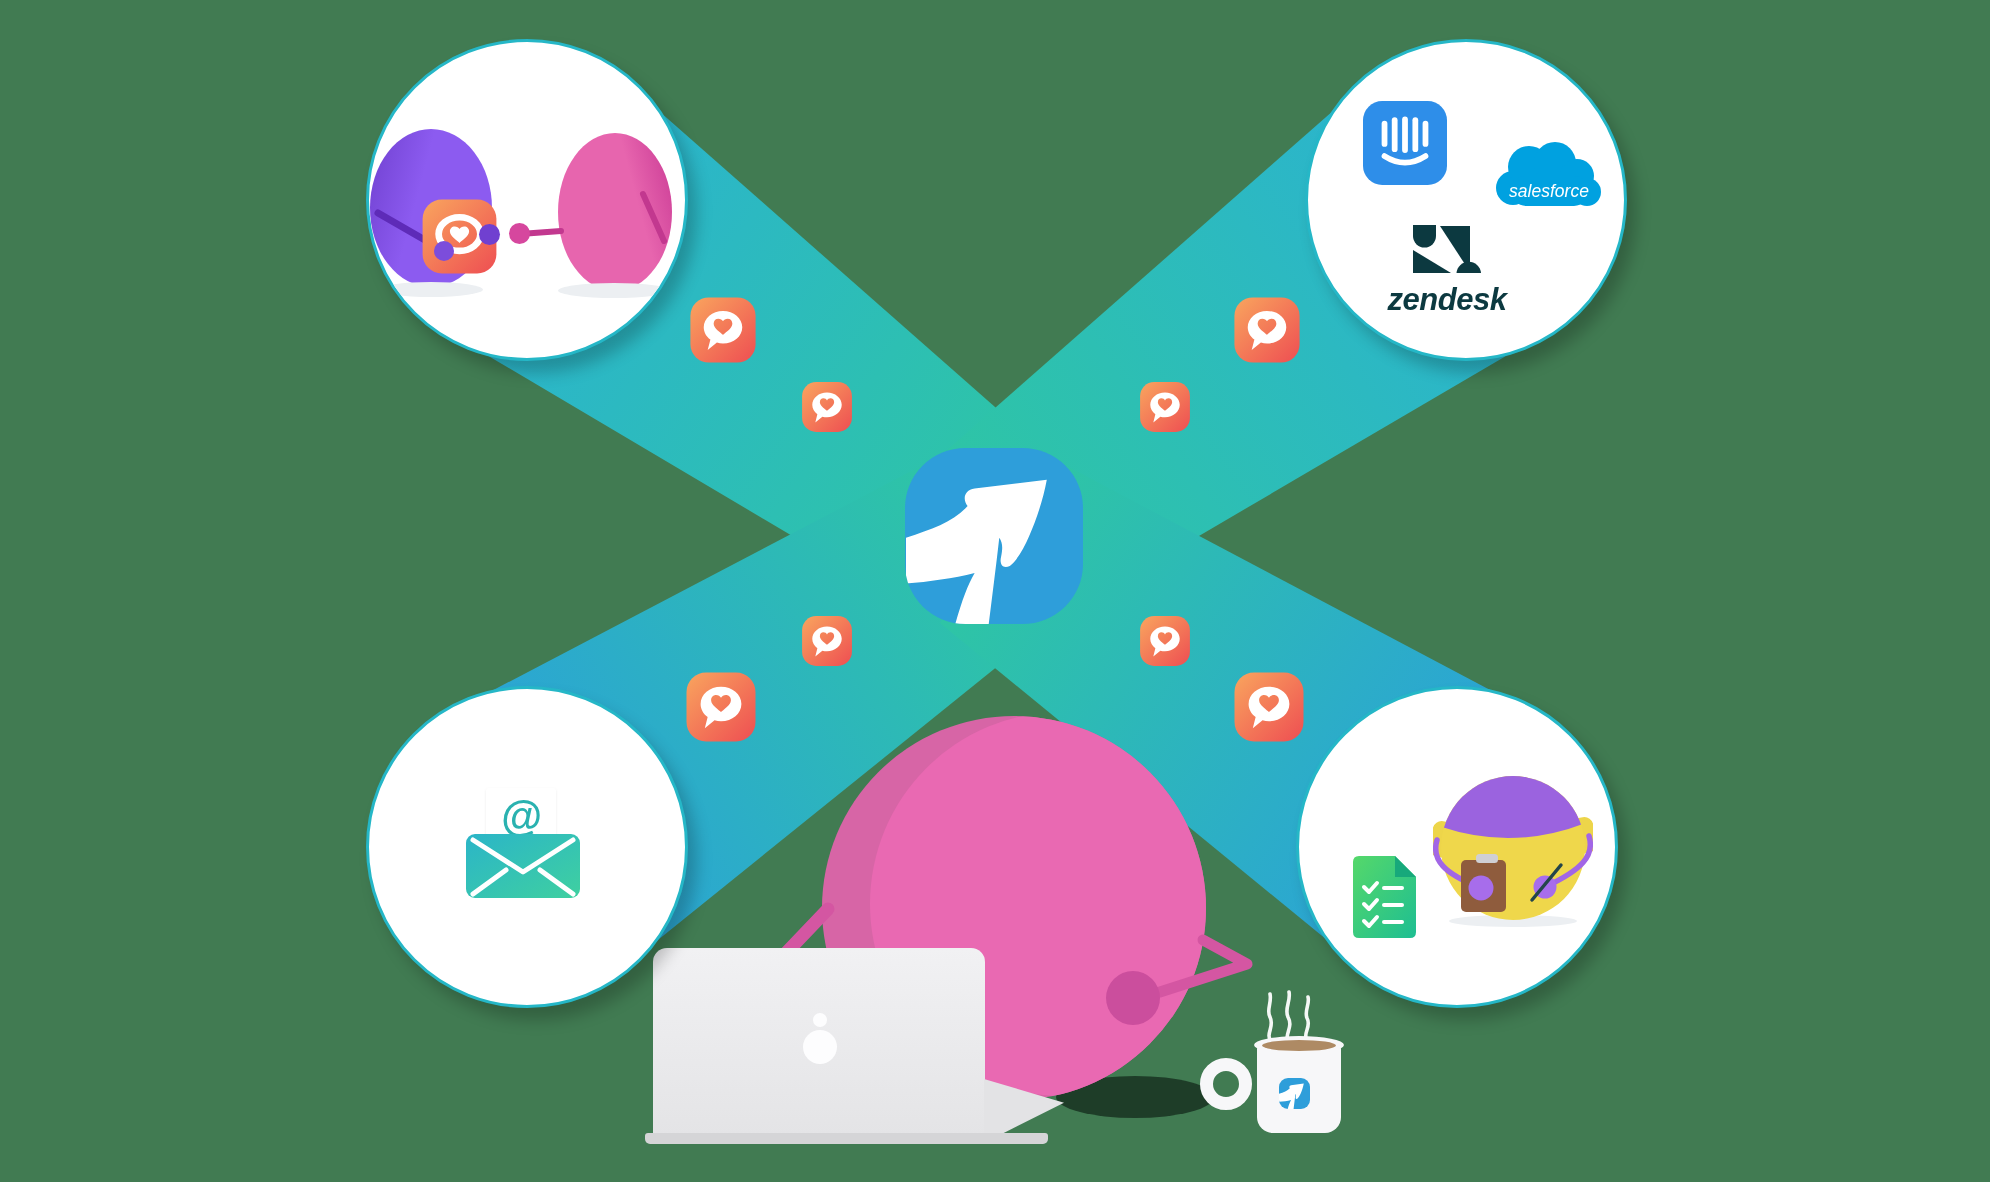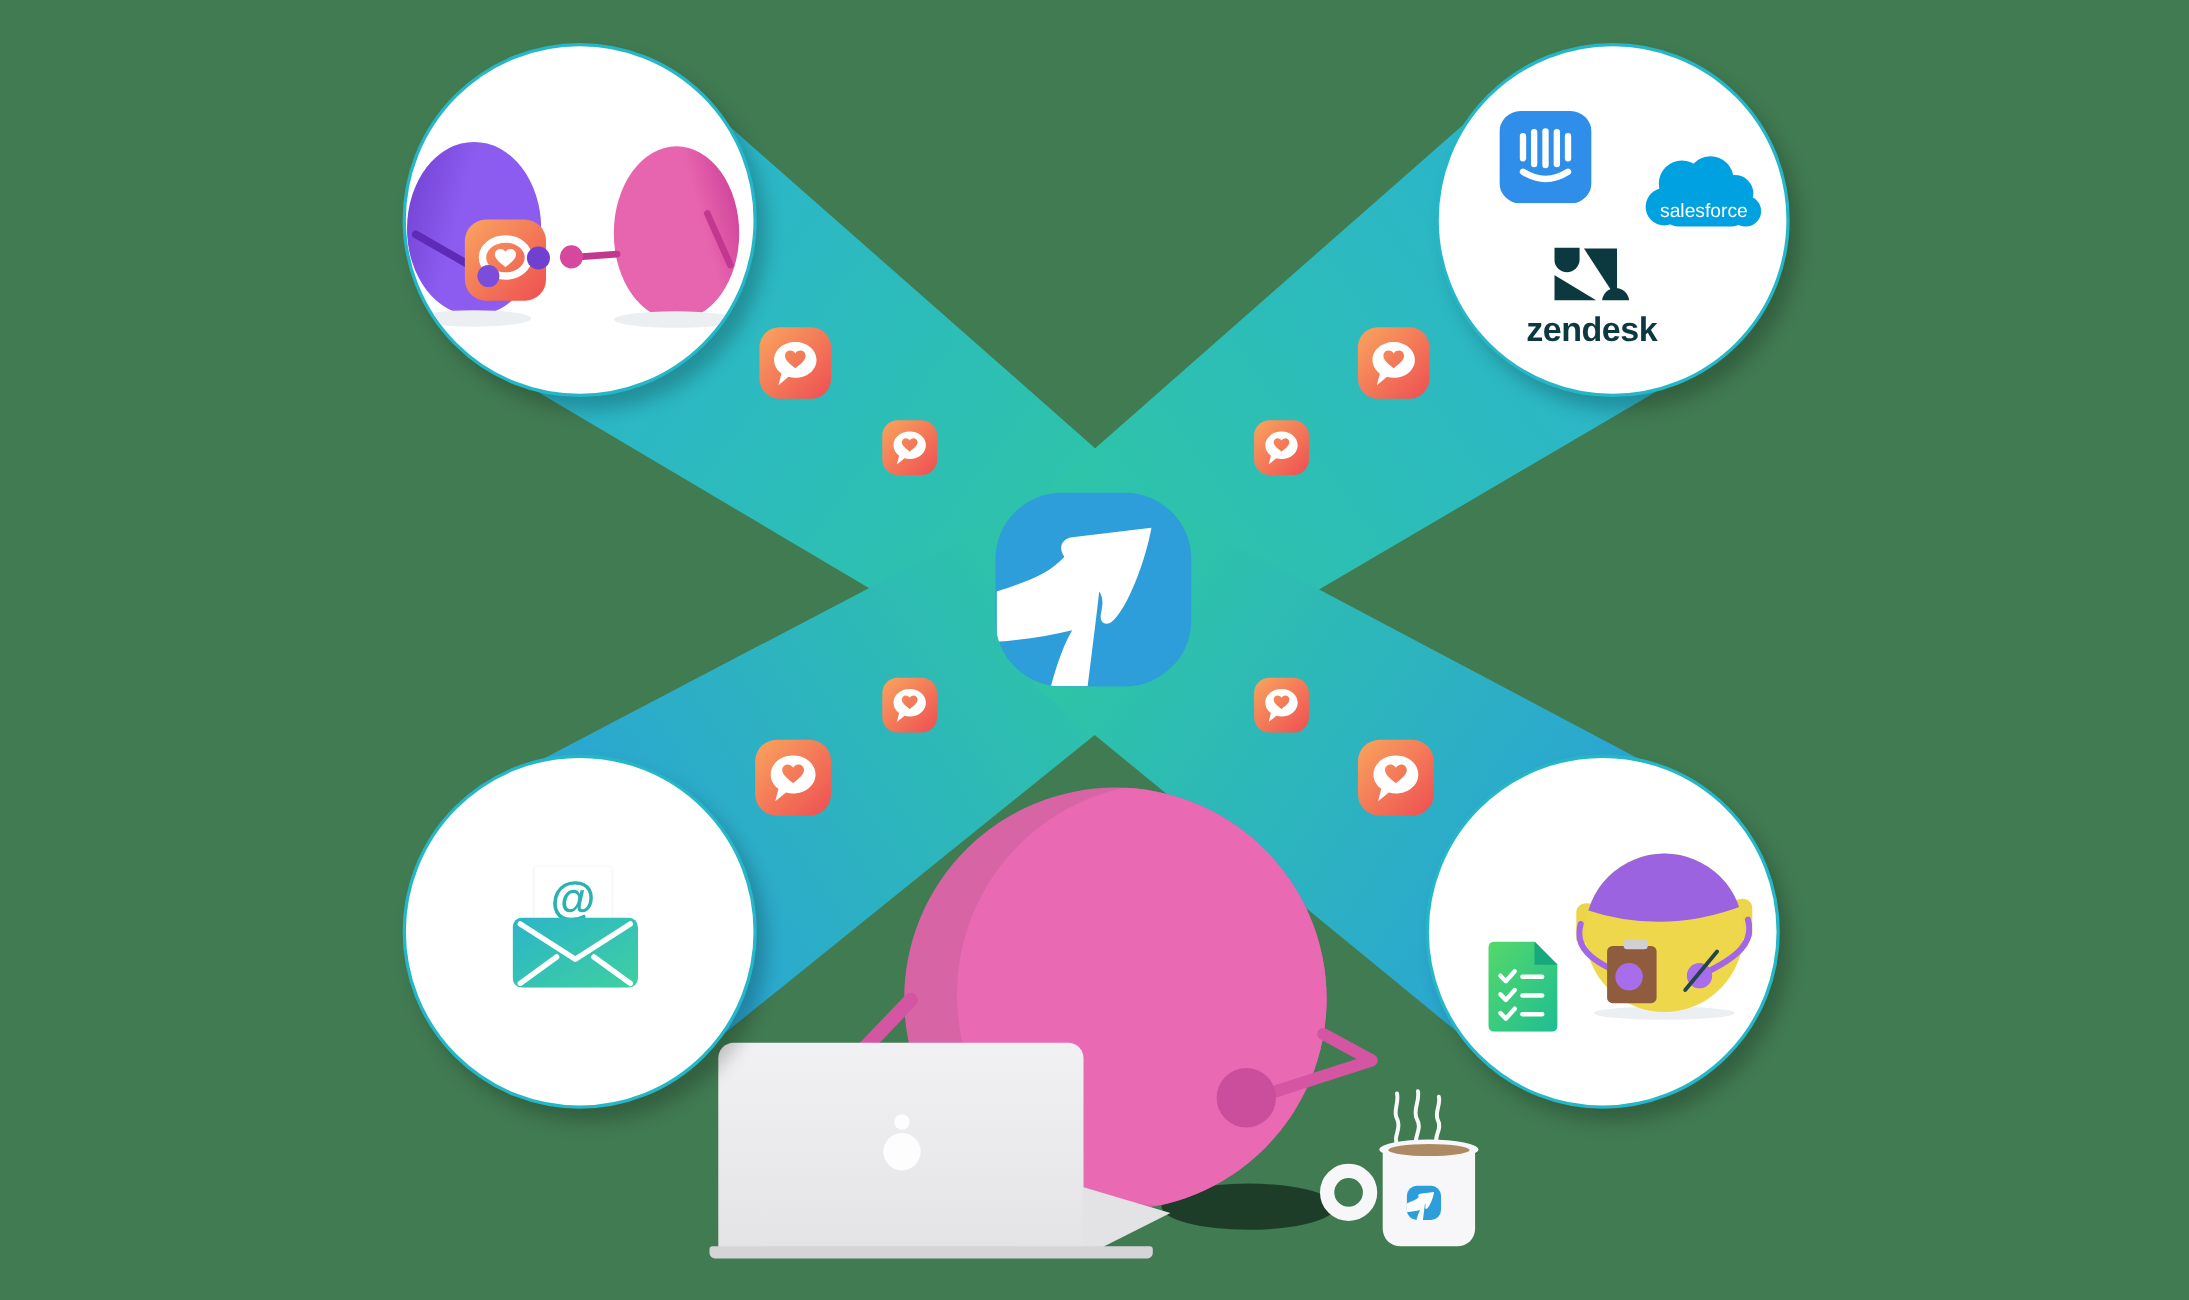--- a/index.html
+++ b/index.html
@@ -1,17 +1,17 @@
 <!DOCTYPE html>
 <html><head>
 <meta charset="utf-8">
 <style>
   html,body{margin:0;padding:0;background:#417B52;}
   #canvas{position:relative;width:1740px;height:1182px;background:#417B52;overflow:hidden;
-          font-family:"Liberation Sans",sans-serif;}
+          font-family:"Liberation Sans",sans-serif;font-style:italic;}
   .abs{position:absolute;}
   
   #beams{position:absolute;left:0;top:0;}
   
   .badge{position:absolute;}
   .badge svg{width:100%;height:100%;display:block;}
   
   .bubble{position:absolute;width:322px;height:322px;border-radius:50%;background:#fff;
           border:3px solid #25B7C7;box-sizing:border-box;overflow:hidden;
           box-shadow:9px 12px 16px rgba(0,0,0,0.22);}

